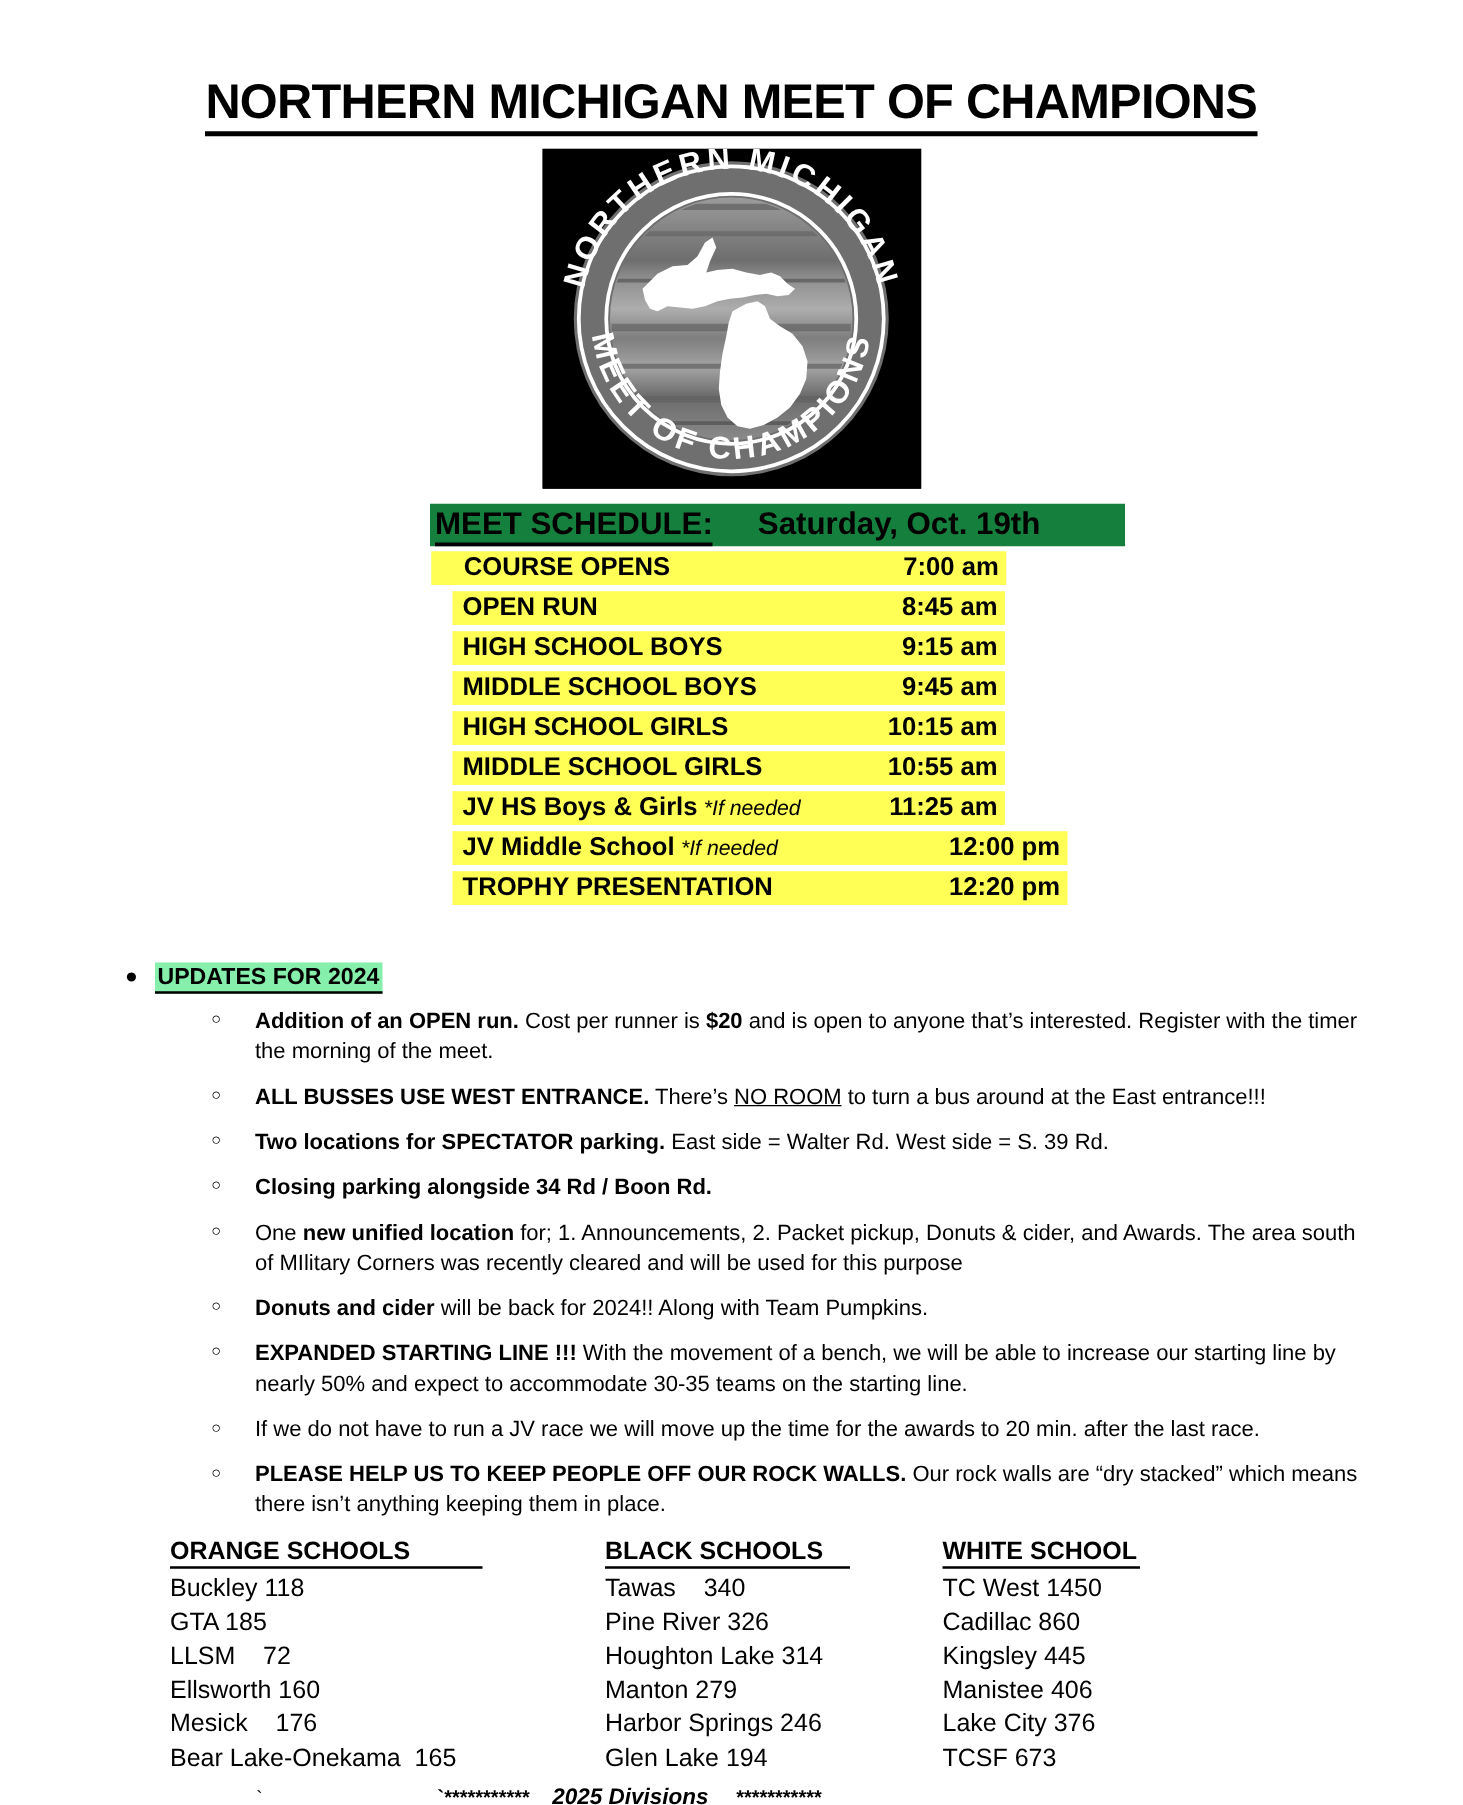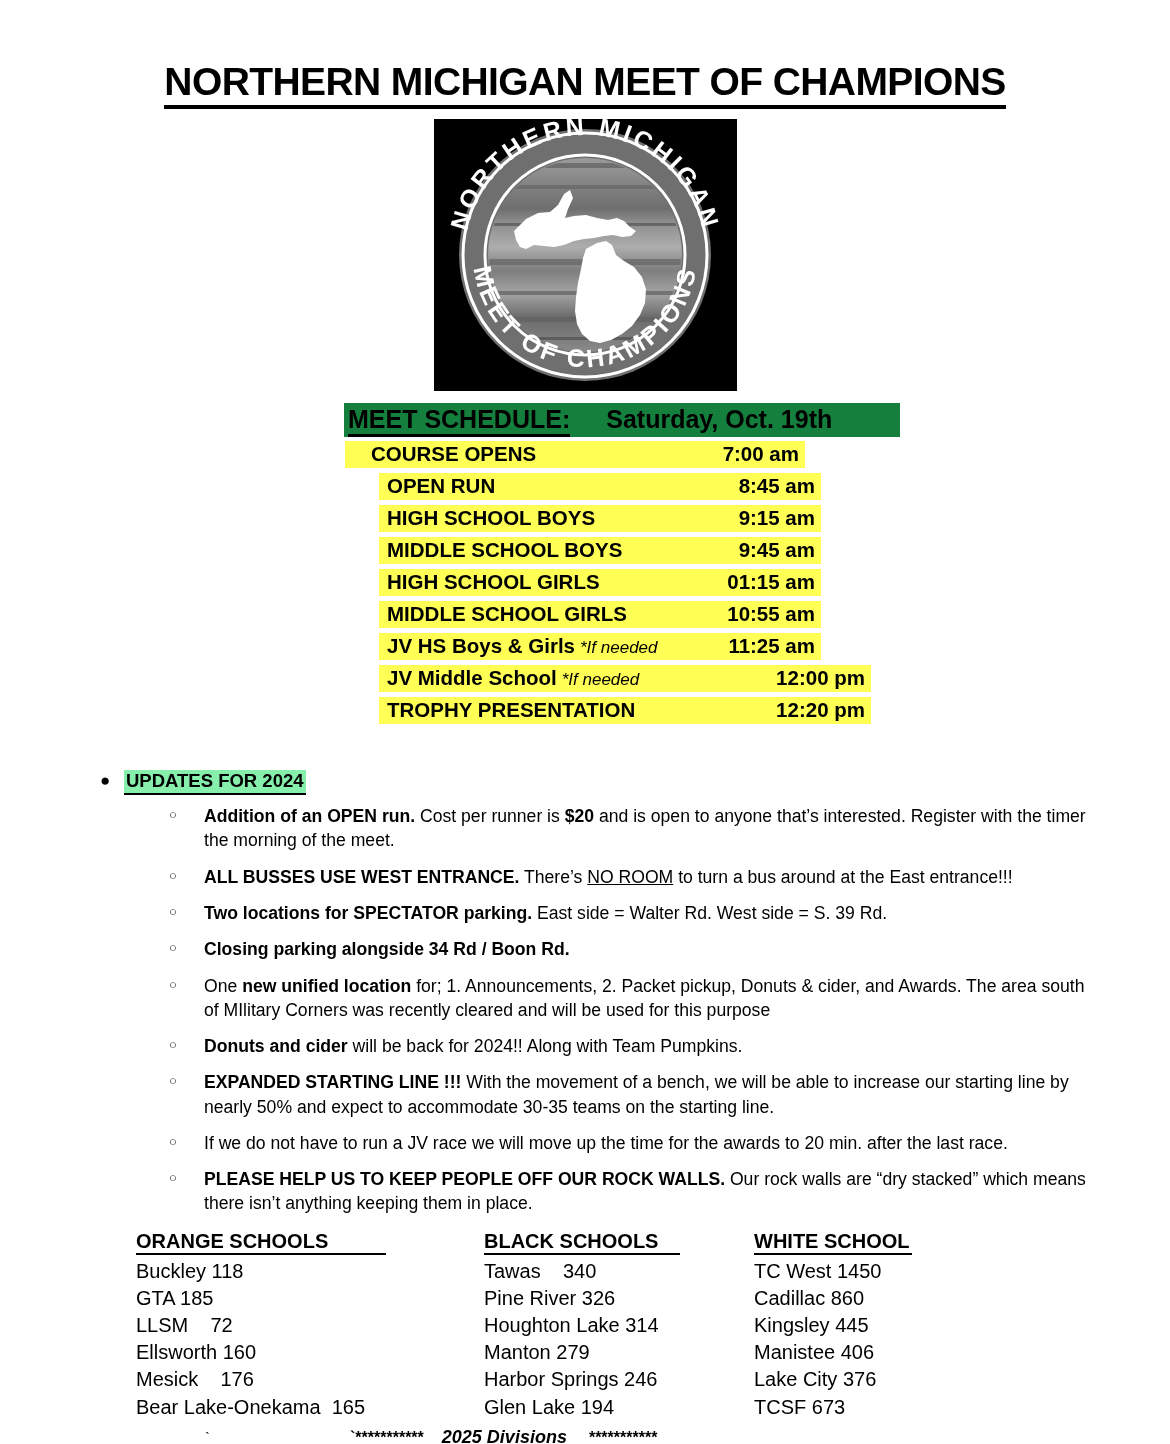--- a/index.html
+++ b/index.html
@@ -69,21 +69,21 @@
   .sched-rows { margin-top: 4px; }
   .sched-row {
     background: #ffff55;
     font-size: 20.5px;
     font-weight: bold;
     display: flex;
     align-items: baseline;
     width: 442px;
     box-sizing: border-box;
     padding: 1px 6px 2px 8px;
-    margin-left: 35px;
+    margin-left: 18px;
     margin-bottom: 5px;
     white-space: nowrap;
   }
   .sched-row.first {
     margin-left: 1px;
     width: 460px;
     padding-left: 26px;
   }
   .sched-row.pm { width: 492px; }
   .sched-row .ev { flex: 1 1 auto; }
@@ -273,21 +273,21 @@
       <span class="tm">9:15 am</span>
     </div>
 
     <div class="sched-row">
       <span class="ev"><span>MIDDLE SCHOOL BOYS</span></span>
       <span class="tm">9:45 am</span>
     </div>
 
     <div class="sched-row">
       <span class="ev"><span>HIGH SCHOOL GIRLS</span></span>
-      <span class="tm">01:15 am</span>
+      <span class="tm">10:15 am</span>
     </div>
 
     <div class="sched-row">
       <span class="ev"><span>MIDDLE SCHOOL GIRLS</span></span>
       <span class="tm">10:55 am</span>
     </div>
 
     <div class="sched-row">
       <span class="ev"><span>JV HS Boys &amp; Girls</span><span class="note">*If needed</span></span>
       <span class="tm">11:25 am</span>

